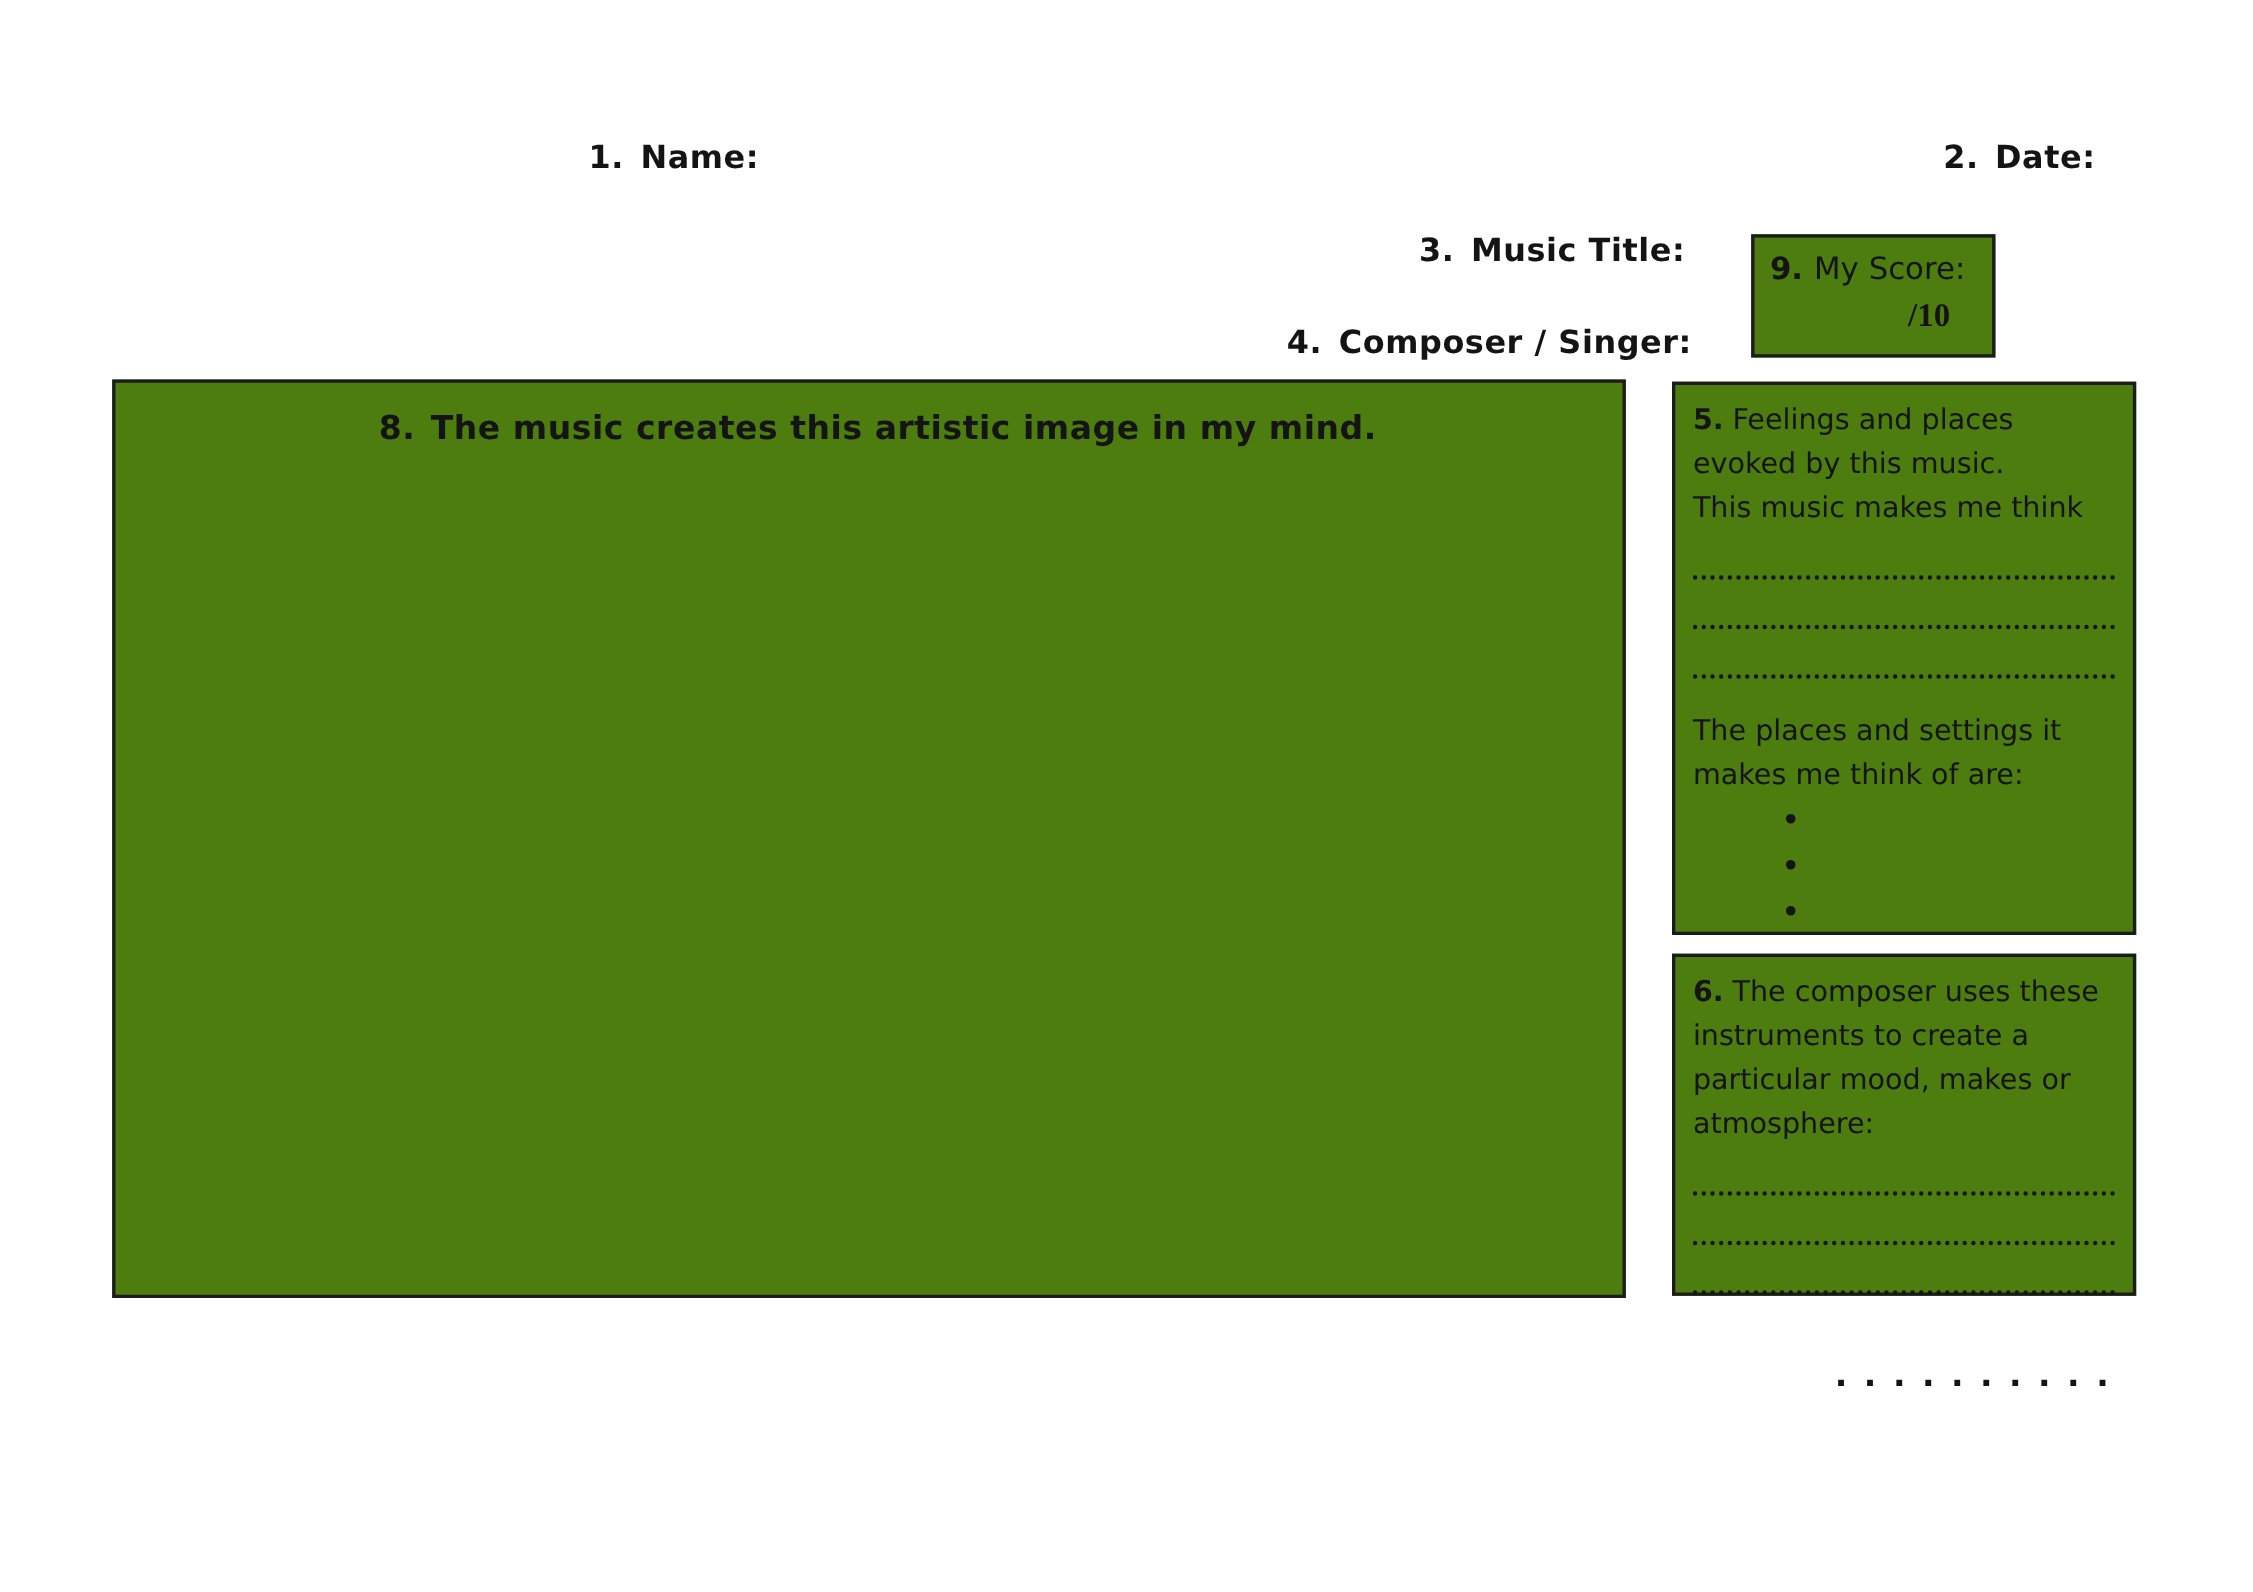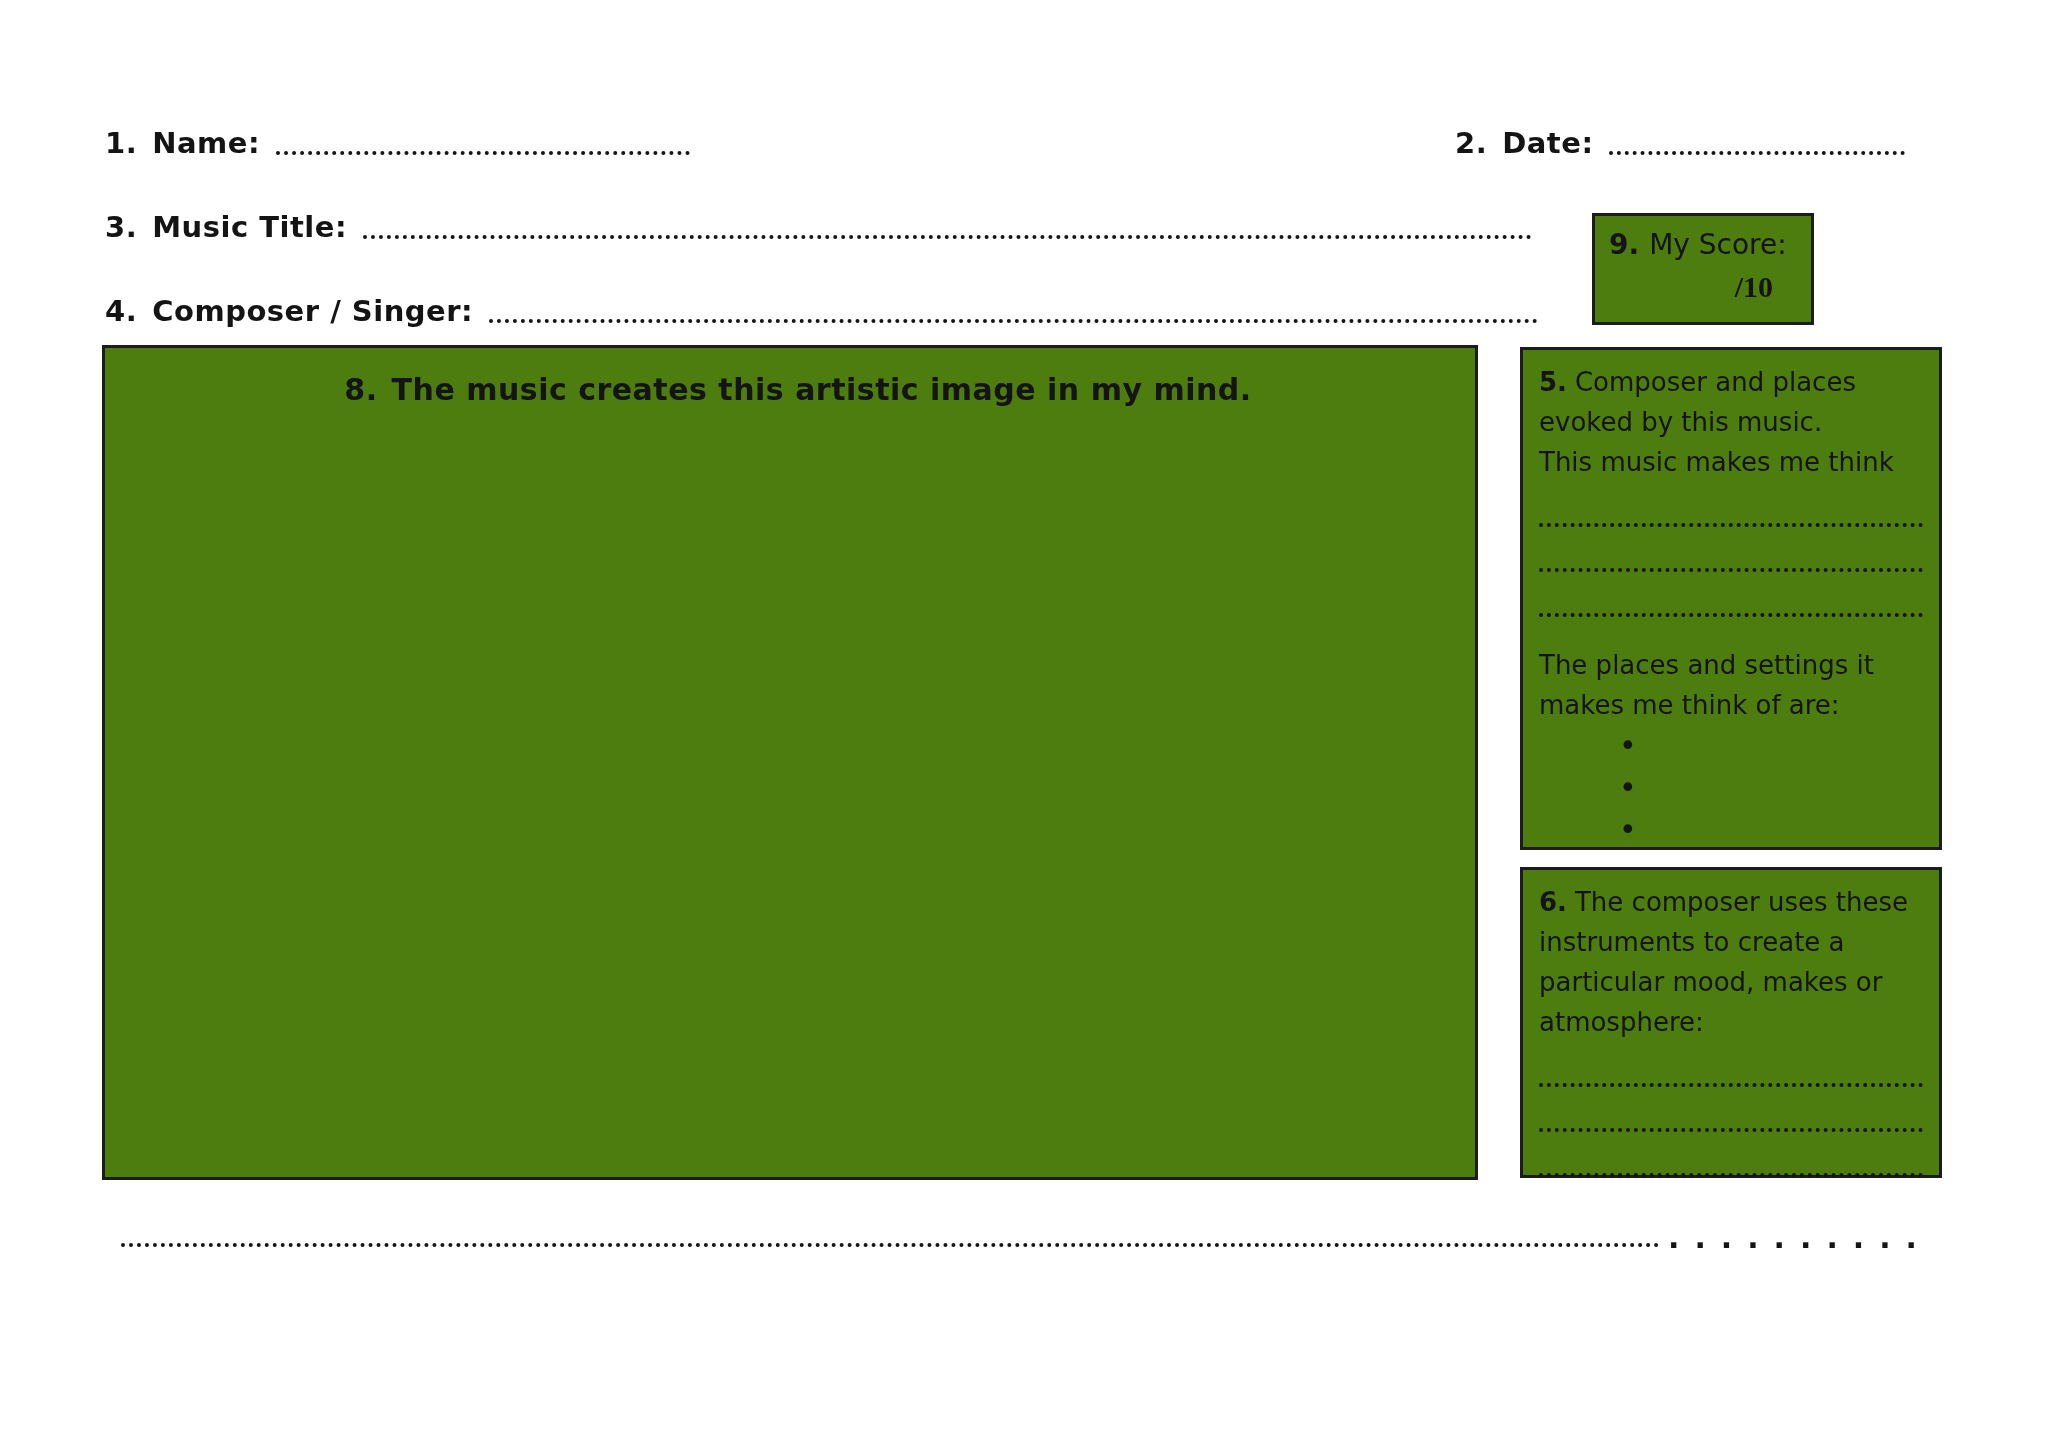--- a/index.html
+++ b/index.html
@@ -4,21 +4,21 @@
 <style>
   html,body{margin:0;padding:0;background:#ffffff;}
   .page{
     position:relative;
     width:2048px;height:1447px;
     background:#ffffff;
     font-family:"DejaVu Sans","Liberation Sans",sans-serif;
     color:#141414;
     overflow:hidden;
   }
-  .row{position:absolute;display:flex;align-items:flex-end;}
+  .row{position:absolute;display:flex;align-items:flex-end;flex-direction:column;}
   .lbl{white-space:nowrap;font-weight:bold;letter-spacing:.5px;}
   .f29{font-size:29px;line-height:42px;}
   .f30{font-size:30px;line-height:44px;}
   .num{margin-right:15px;}
   .dots{flex:1 1 auto;border-bottom:4px dotted #151515;margin:0 0 9px 16px;height:0;}
   .tail{font-weight:bold;font-size:30px;letter-spacing:15px;white-space:nowrap;margin:0 0 4px 8px;line-height:28px;}
   .box{position:absolute;border:3px solid #1c1c1c;box-sizing:border-box;background:#4d7c0f;}
   .title8{font-weight:bold;font-size:30px;line-height:40px;text-align:center;padding-top:22px;letter-spacing:.5px;}
   .title8 .num8{margin-right:14px;}
   .sidebox{padding:12px 16px 0 16px;}
@@ -60,21 +60,21 @@
     <span class="dots"></span>
   </div>
 
   <div class="box" style="left:102px;top:345px;width:1376px;height:835px;padding-left:16px;">
     <div class="title8">
       <span class="num8">8.</span><span>The music creates this artistic image in my mind.</span>
     </div>
   </div>
 
   <div class="box sidebox" style="left:1520px;top:347px;width:422px;height:503px;">
-    <p class="bp"><span class="bnum">5.</span><span>Composer and places evoked by this music.</span></p>
+    <p class="bp"><span class="bnum">5.</span><span>Feelings and places evoked by this music.</span></p>
     <p class="bp">This music makes me think</p>
     <div class="dline"></div>
     <div class="dline"></div>
     <div class="dline"></div>
     <p class="bp places">The places and settings it makes me think of are:</p>
     <div class="bullet-row"><span>•</span></div>
     <div class="bullet-row"><span>•</span></div>
     <div class="bullet-row"><span>•</span></div>
   </div>
 

